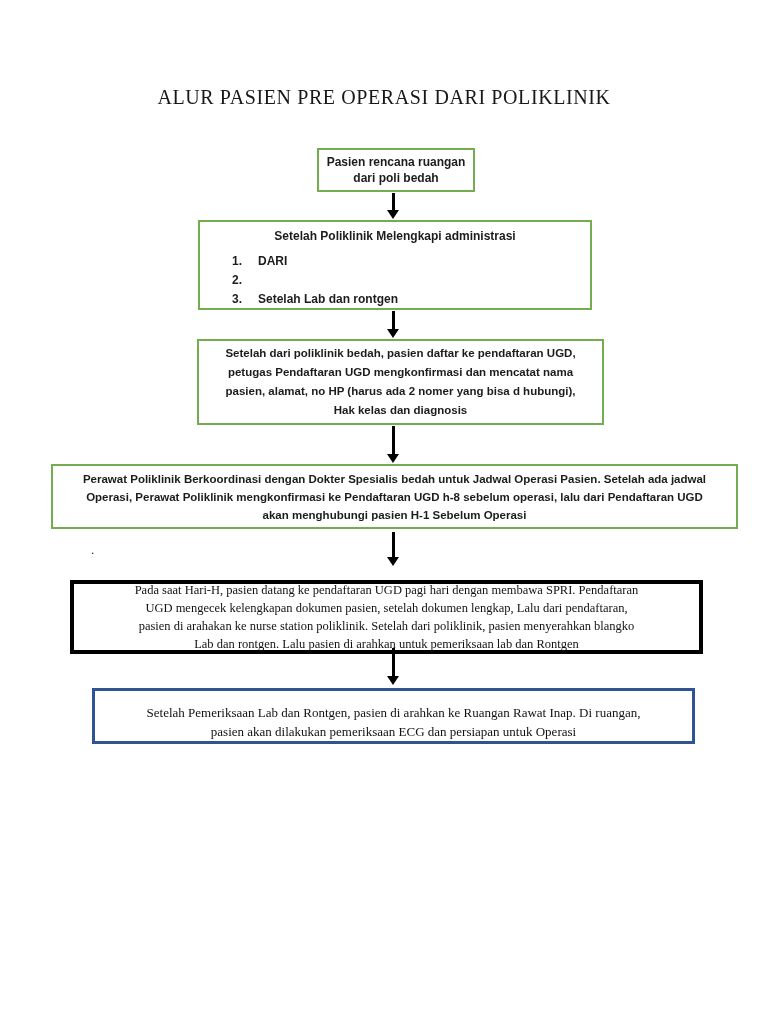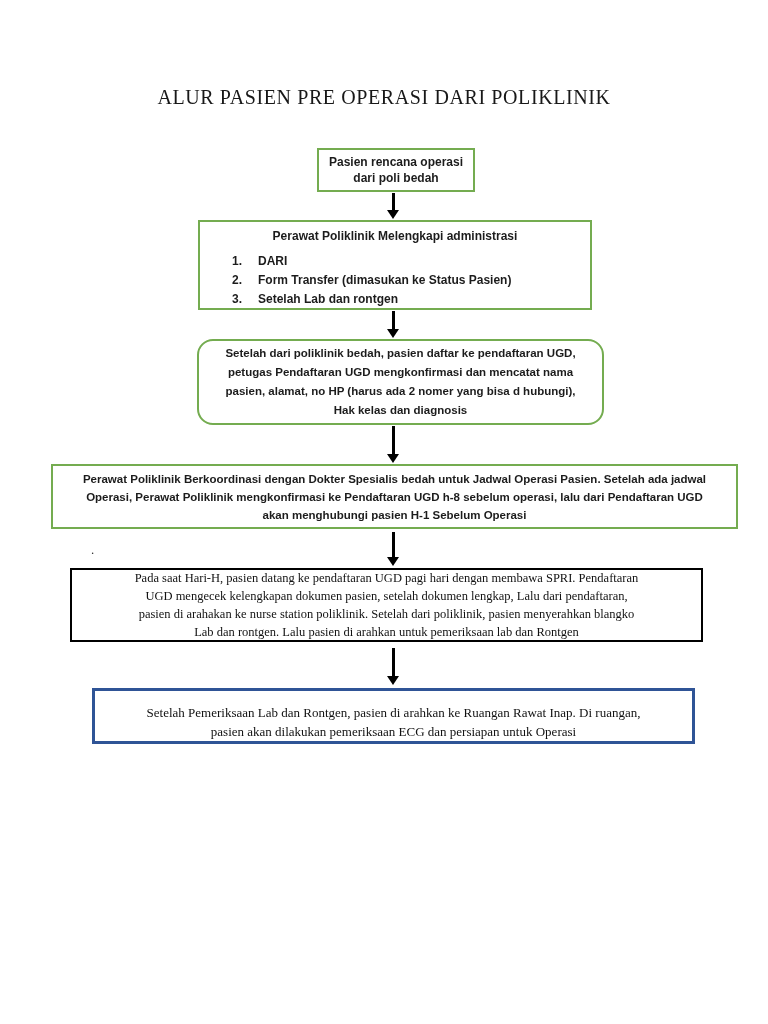--- a/index.html
+++ b/index.html
@@ -19,21 +19,21 @@
     font-size:20px;
     letter-spacing:0.6px;
     color:#181818;
   }
   .fbox{
     position:absolute;
     box-sizing:border-box;
     background:#ffffff;
   }
   .fbox.green{border:2px solid #74AC50;}
-  .fbox.blue{border:2px solid #000000;}
+  .fbox.blue{border:4px solid #000000;margin-top:12px;}
   .fbox.navy{border:3px solid #2F5496;}
   .lines{white-space:pre-line;}
   .sansbold{
     font-family:"Liberation Sans",sans-serif;
     font-weight:bold;
     color:#1c1c1c;
     text-align:center;
   }
   .seriftext{
     font-family:"Liberation Serif",serif;
@@ -45,21 +45,21 @@
     display:flex;align-items:center;justify-content:center;}
   #box-start .lines{font-size:12px;line-height:16px;}
   
   #box-admin{left:198px;top:220px;width:394px;height:90px;padding-top:7px;}
   #box-admin .heading{font-size:12px;line-height:15px;text-align:center;}
   #box-admin .numlist{margin-top:8px;}
   #box-admin .numrow{display:flex;font-size:12px;line-height:19px;text-align:left;}
   #box-admin .num{width:26px;margin-left:32px;flex:none;}
   
   #box-ugd{left:197px;top:339px;width:407px;height:86px;
-    display:flex;align-items:center;justify-content:center;border-radius:16px;}
+    display:flex;align-items:center;justify-content:center;}
   #box-ugd .lines{font-size:11.5px;line-height:19px;}
   
   #box-coord{left:51px;top:464px;width:687px;height:65px;
     display:flex;align-items:center;justify-content:center;}
   #box-coord .lines{font-size:11.5px;line-height:18px;}
   
   .stray-dot{position:absolute;left:91px;top:542px;
     font-family:"Liberation Serif",serif;font-size:13px;color:#333;}
   
   #box-dayh{left:70px;top:568px;width:633px;height:74px;
@@ -82,39 +82,38 @@
   #arrow-5{left:387px;top:648px;height:37px;}
 </style>
 </head>
 <body>
 
 <div class="page">
 
   <div class="doc-title">ALUR PASIEN PRE OPERASI DARI POLIKLINIK</div>
 
   <div class="fbox green" id="box-start">
-    <div class="lines sansbold">Pasien rencana operasi
+    <div class="lines sansbold">Pasien rencana ruangan
 dari poli bedah</div>
   </div>
 
   <div class="arrow" id="arrow-1">
     <div class="stem"></div>
     <div class="head"></div>
   </div>
 
   <div class="fbox green" id="box-admin">
-    <div class="heading sansbold">Perawat Poliklinik Melengkapi administrasi</div>
+    <div class="heading sansbold">Setelah Poliklinik Melengkapi administrasi</div>
     <div class="numlist">
       <div class="numrow sansbold">
         <span class="num">1.</span>
         <span class="itemtext">DARI</span>
       </div>
       <div class="numrow sansbold">
         <span class="num">2.</span>
-        <span class="itemtext">Form Transfer (dimasukan ke Status Pasien)</span>
       </div>
       <div class="numrow sansbold">
         <span class="num">3.</span>
         <span class="itemtext">Setelah Lab dan rontgen</span>
       </div>
     </div>
   </div>
 
   <div class="arrow" id="arrow-2">
     <div class="stem"></div>

